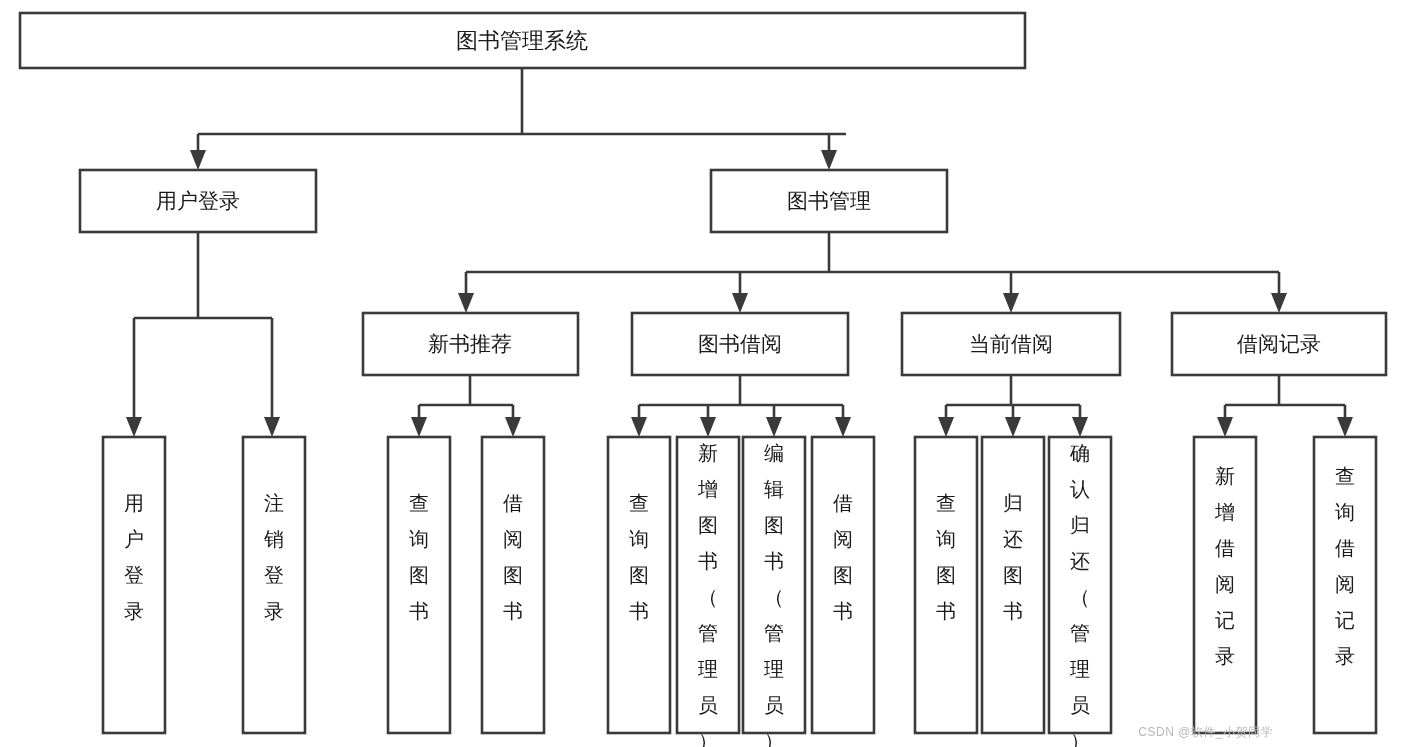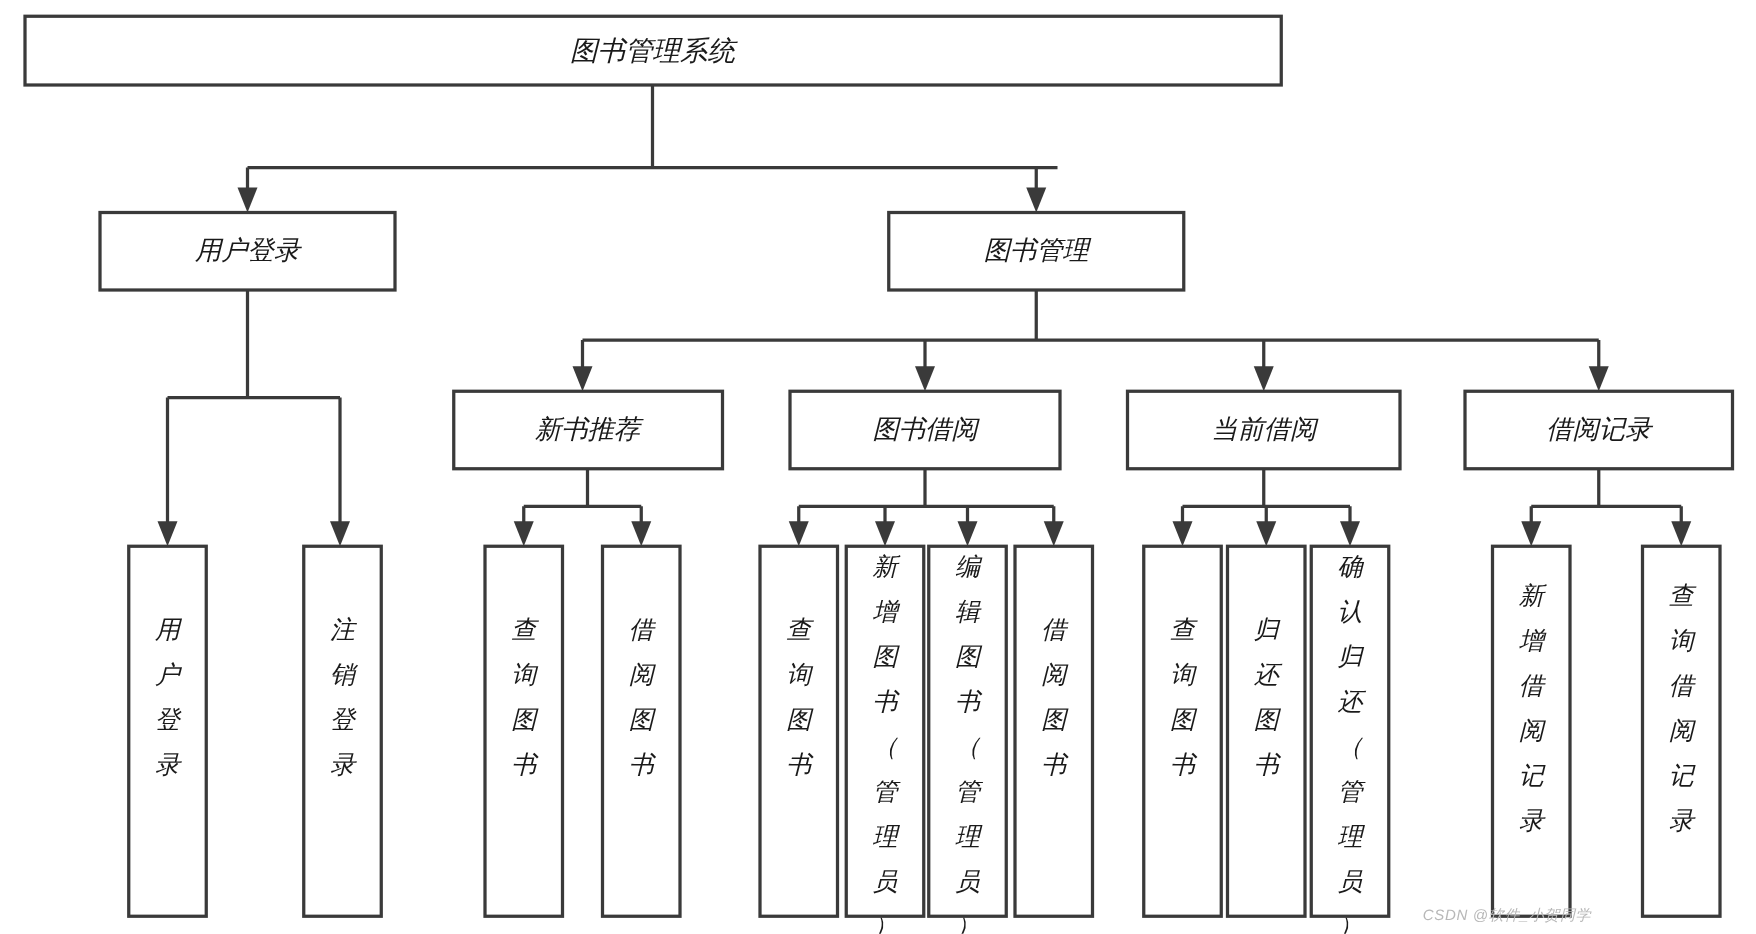--- a/index.html
+++ b/index.html
@@ -13,21 +13,20 @@
     font-family: "Liberation Sans", "DejaVu Sans", sans-serif;
     overflow: hidden;
     position: relative;
   }
   #diagram-root {
     position: absolute;
     left: 0;
     top: 0;
     width: 1287px;
     height: 747px;
-    font-style: italic;
   }
   svg.flow {
     display: block;
     width: 1405px;
     height: 747px;
   }
   .node-rect {
     fill: #ffffff;
     stroke: #3a3a3a;
     stroke-width: 2.6;

